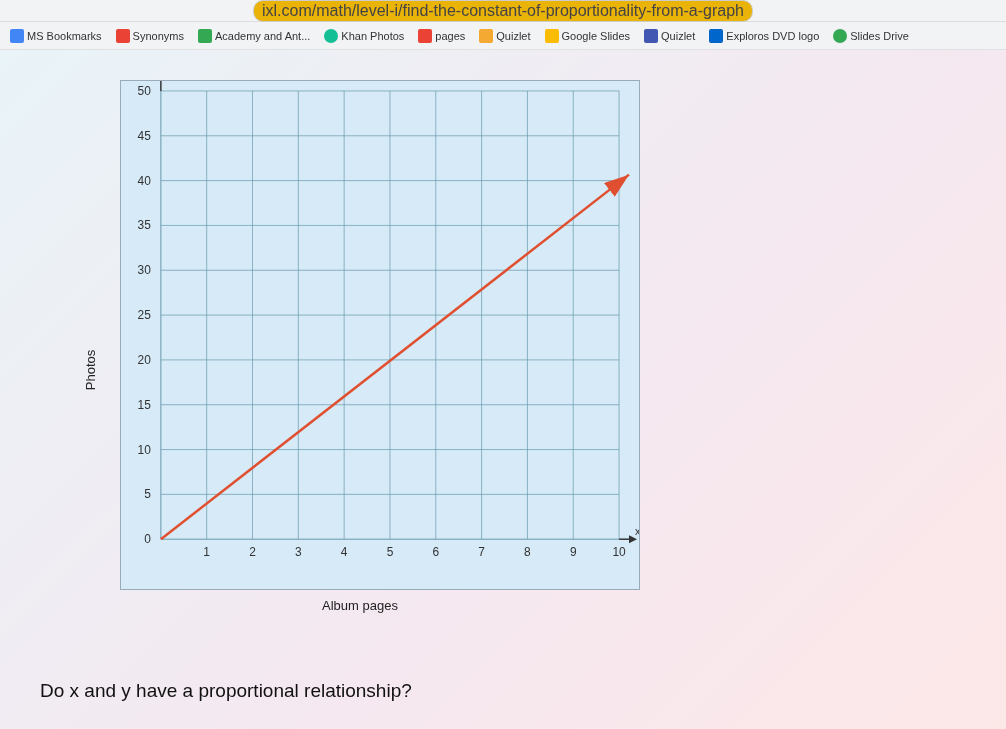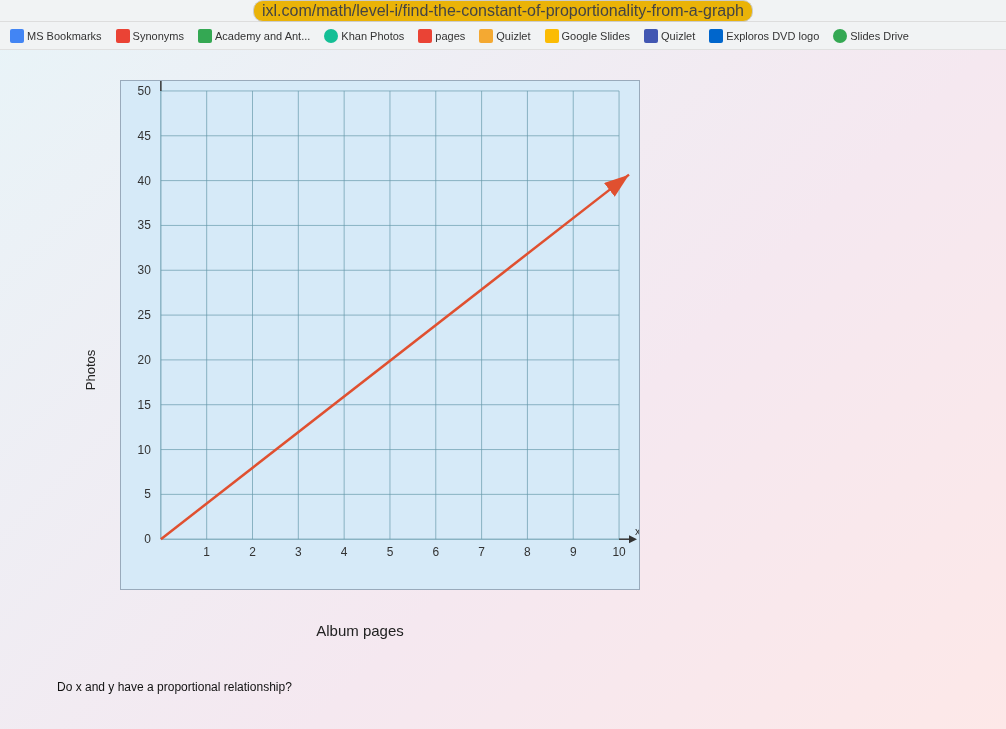--- a/index.html
+++ b/index.html
@@ -201,18 +201,18 @@
 
       <defs>
         <marker id="arrowhead" markerWidth="10" markerHeight="7" refX="10" refY="3.5" orient="auto">
           <polygon points="0 0, 10 3.5, 0 7" fill="#e05030"></polygon>
         </marker>
       </defs>
       <line x1="40" y1="460" x2="510" y2="94" stroke="#e05030" stroke-width="2.5" marker-end="url(#arrowhead)"></line>
 
     </svg>
 
-    <div style="position:absolute; left:270px; top:552px; transform:translateX(-50%); font-size:15px; color:#222; white-space:nowrap;">Album pages</div>
+    <div style="position:absolute; left:270px; top:528px; transform:translateX(-50%); font-size:13px; color:#222; white-space:nowrap;">Album pages</div>
 
   </div>
 
-  <div style="margin-top:10px; margin-left:17px; font-size:12px; color:#111;">Do x and y have a proportional relationship?</div>
+  <div style="margin-top:10px; margin-left:0px; font-size:19px; color:#111;">Do x and y have a proportional relationship?</div>
 </div>
 
 </body></html>

